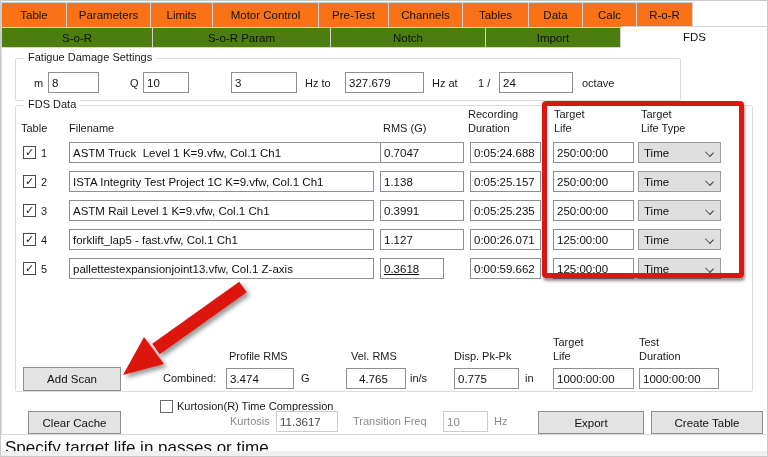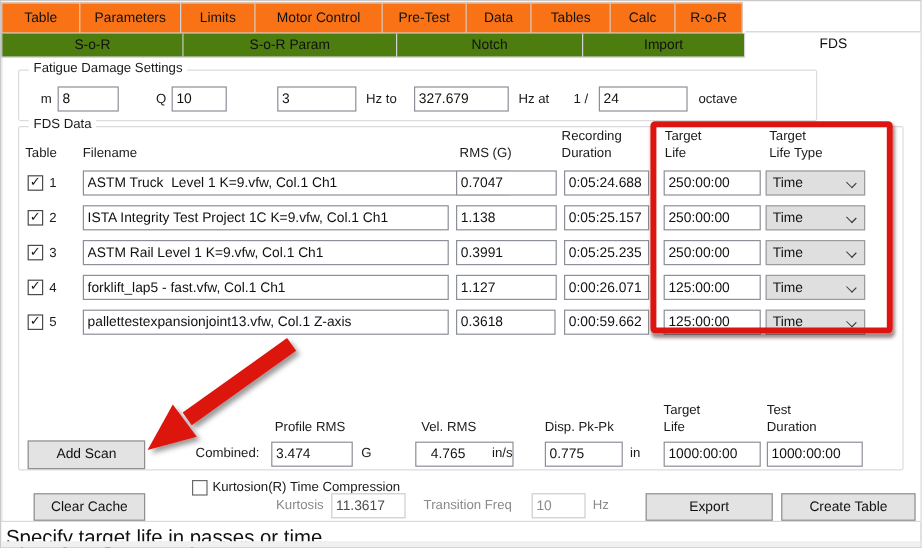--- a/index.html
+++ b/index.html
@@ -72,22 +72,23 @@
 <body>
 
 <div id="app">
 
   <div class="tabrow1">
     <div class="tab" style="width:66px">Table</div>
     <div class="tab" style="width:84px">Parameters</div>
     <div class="tab" style="width:62px">Limits</div>
     <div class="tab" style="width:106px">Motor Control</div>
     <div class="tab" style="width:70px">Pre-Test</div>
+    <div class="tab" style="width:74px">Channels</div>
+    <div class="tab" style="width:66px">Tables</div>
     <div class="tab" style="width:54px">Data</div>
-    <div class="tab" style="width:66px">Tables</div>
     <div class="tab" style="width:54px">Calc</div>
     <div class="tab" style="width:56px">R-o-R</div>
   </div>
 
   <div class="tabrow2">
     <div class="tab" style="width:152px">S-o-R</div>
     <div class="tab" style="width:178px">S-o-R Param</div>
     <div class="tab" style="width:155px">Notch</div>
     <div class="tab" style="width:135px">Import</div>
     <div class="tab active" style="width:148px">FDS</div>
@@ -173,42 +174,42 @@
     <div class="combo" style="left:637px; top:228px; width:83px;">
       <span>Time</span>
       <span class="chev"></span>
     </div>
   </div>
 
   <div>
     <span class="chk" style="left:22px; top:261px;">✓</span>
     <span class="lbl" style="left:40px; top:262px;">5</span>
     <input class="tb" style="left: 68px; top: 257px; width: 305px;" readonly="" value="pallettestexpansionjoint13.vfw, Col.1 Z-axis">
-    <input class="tb" style="left: 379px; top: 257px; width: 83px;" readonly="" value="0.3618">
+    <input class="tb" style="left: 379px; top: 257px; width: 64px; text-decoration: underline;" readonly="" value="0.3618">
     <input class="tb" style="left: 469px; top: 257px; width: 71px;" readonly="" value="0:00:59.662">
     <input class="tb" style="left: 552px; top: 257px; width: 81px;" readonly="" value="125:00:00">
     <div class="combo" style="left:637px; top:257px; width:83px;">
       <span>Time</span>
       <span class="chev"></span>
     </div>
   </div>
 
   <span class="lbl" style="left:228px; top:349px;">Profile RMS</span>
   <span class="lbl" style="left:350px; top:349px;">Vel. RMS</span>
   <span class="lbl" style="left:453px; top:349px;">Disp. Pk-Pk</span>
   <span class="lbl" style="left:552px; top:335px;">Target</span>
   <span class="lbl" style="left:552px; top:349px;">Life</span>
   <span class="lbl" style="left:638px; top:335px;">Test</span>
   <span class="lbl" style="left:638px; top:349px;">Duration</span>
 
   <div class="btn" style="left:22px; top:366px; width:98px; height:24px;">Add Scan</div>
   <span class="lbl" style="left:162px; top:371px;">Combined:</span>
   <input class="tb" style="left: 225px; top: 367px; width: 68px;" readonly="" value="3.474">
   <span class="lbl" style="left:300px; top:371px;">G</span>
-  <input class="tb" style="left: 345px; top: 367px; width: 82px; padding-left: 12px;" readonly="" value="4.765">
+  <input class="tb" style="left: 345px; top: 367px; width: 60px; padding-left: 12px;" readonly="" value="4.765">
   <span class="lbl" style="left:409px; top:371px;">in/s</span>
   <input class="tb" style="left: 453px; top: 367px; width: 65px;" readonly="" value="0.775">
   <span class="lbl" style="left:524px; top:371px;">in</span>
   <input class="tb" style="left: 552px; top: 367px; width: 81px;" readonly="" value="1000:00:00">
   <input class="tb" style="left: 638px; top: 367px; width: 80px;" readonly="" value="1000:00:00">
 
   <div class="btn" style="left:27px; top:410px; width:93px; height:23px;">Clear Cache</div>
   <span class="chk" style="left:159px; top:399px; border-color:#6a6a6a;"></span>
   <span class="lbl" style="left:176px; top:399px;">Kurtosion(R) Time Compression</span>
   <span class="lbl gray" style="left:229px; top:414px;">Kurtosis</span>

